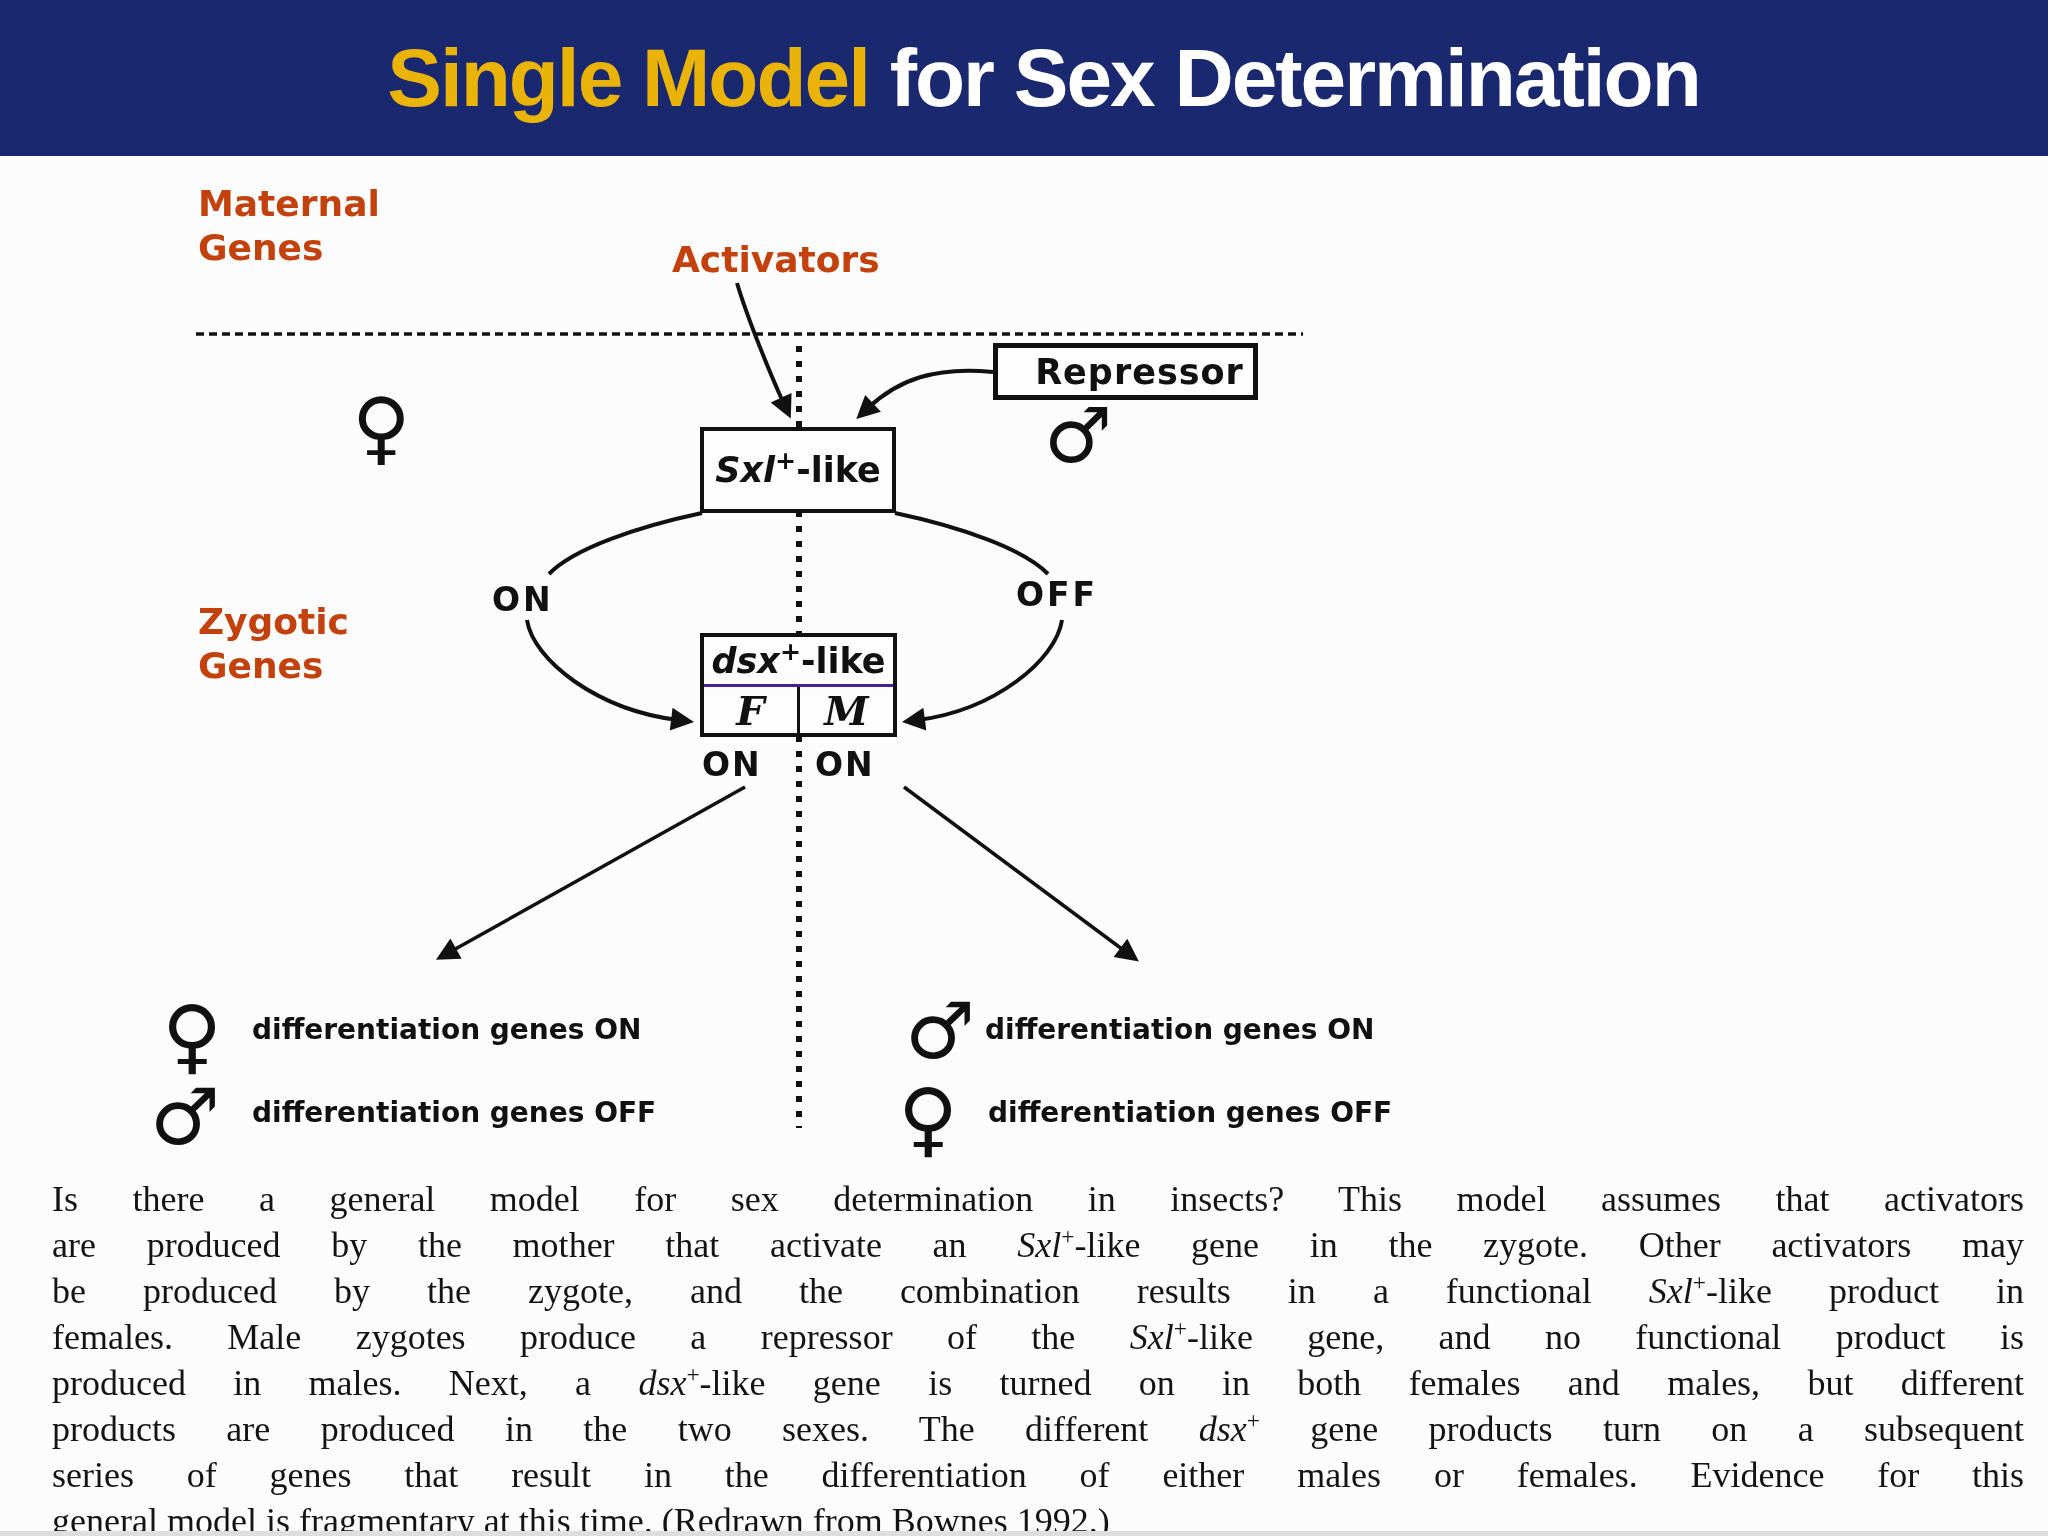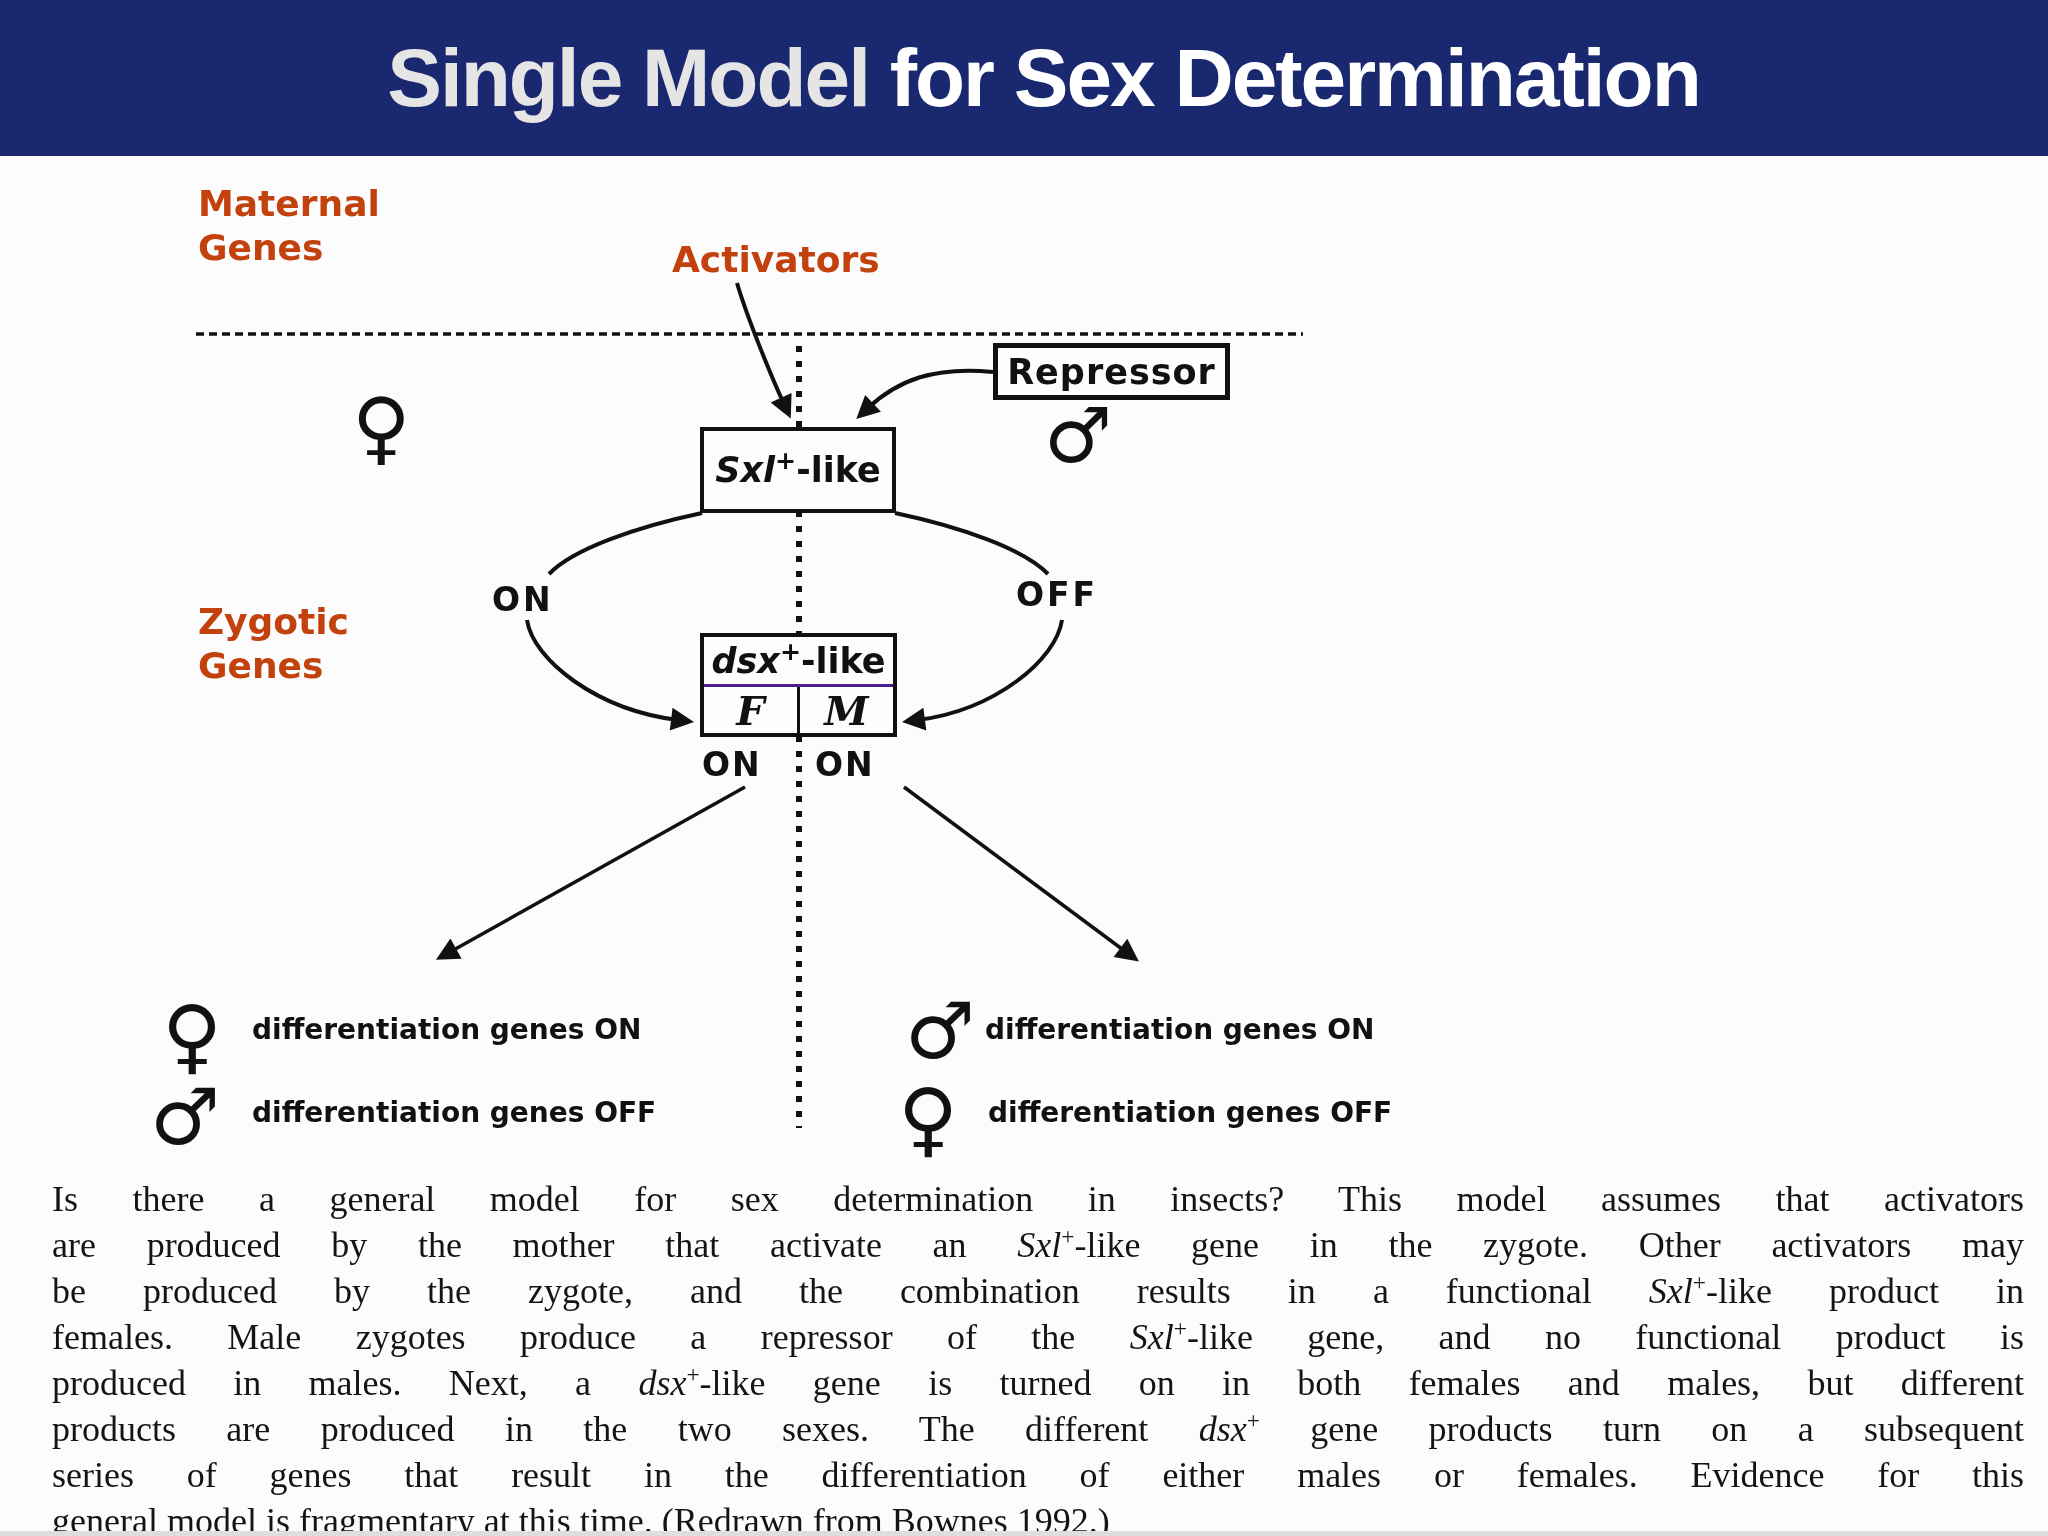--- a/index.html
+++ b/index.html
@@ -21,21 +21,21 @@
   .onoff{position:absolute;font-weight:bold;font-size:33px;letter-spacing:3px;color:#111;}
   .gsym{position:absolute;font-weight:bold;line-height:1;color:#111;}
   
   .box{
     position:absolute;background:#fdfdfd;border:4px solid #111;
     display:flex;align-items:center;justify-content:center;
   }
   .gene{font-size:35px;font-weight:bold;white-space:nowrap;}
   .gene i{font-style:italic;}
   .gene sup{font-size:0.72em;vertical-align:super;line-height:0;}
-  .repressor-box{border-width:5px;}
+  .repressor-box{border-width:5px;padding-left:28px;}
   .repressor-box span{font-size:35px;font-weight:bold;letter-spacing:1px;}
   .dsx-outer{position:absolute;background:#fdfdfd;border:4px solid #111;}
   .dsx-top{height:47px;border-bottom:3px solid #4c1d95;display:flex;align-items:center;justify-content:center;}
   .dsx-bottom{display:flex;height:46px;}
   .dsx-cell{flex:1;display:flex;align-items:center;justify-content:center;
     font-family:"DejaVu Serif", serif;font-style:italic;font-weight:bold;font-size:40px;}
   .dsx-cell.m{border-left:3px solid #111;}
   
   .outcome-text{position:absolute;font-weight:bold;font-size:28px;white-space:nowrap;color:#111;}
   
@@ -53,21 +53,21 @@
   
   .overlay{position:absolute;left:0;top:0;width:2048px;height:1536px;}
   .bottom-edge{position:absolute;left:0;bottom:0;width:100%;height:5px;background:#dedede;}
 </style>
 </head>
 <body>
 
 <div class="slide">
 
   <div class="header" id="hdr" style="background: rgb(26, 40, 112);">
-    <div class="title"><span id="hl" style="color: #e5e5e5; margin-left: 39px;">Single Model</span><span id="rest" style="color: rgb(255, 255, 255);"> for Sex Determination</span></div>
+    <div class="title"><span id="hl" style="color: #eab308; margin-left: 39px;">Single Model</span><span id="rest" style="color: rgb(255, 255, 255);"> for Sex Determination</span></div>
   </div>
 
   <svg class="overlay" viewBox="0 0 2048 1536">
     <defs>
       <marker id="ah" viewBox="0 0 10 10" refX="3" refY="5" markerUnits="userSpaceOnUse" markerWidth="27" markerHeight="23" orient="auto-start-reverse">
         <path d="M0,0 L10,5 L0,10 z" fill="#111"></path>
       </marker>
     </defs>
     <g stroke="#111" fill="none" stroke-width="4">
 

